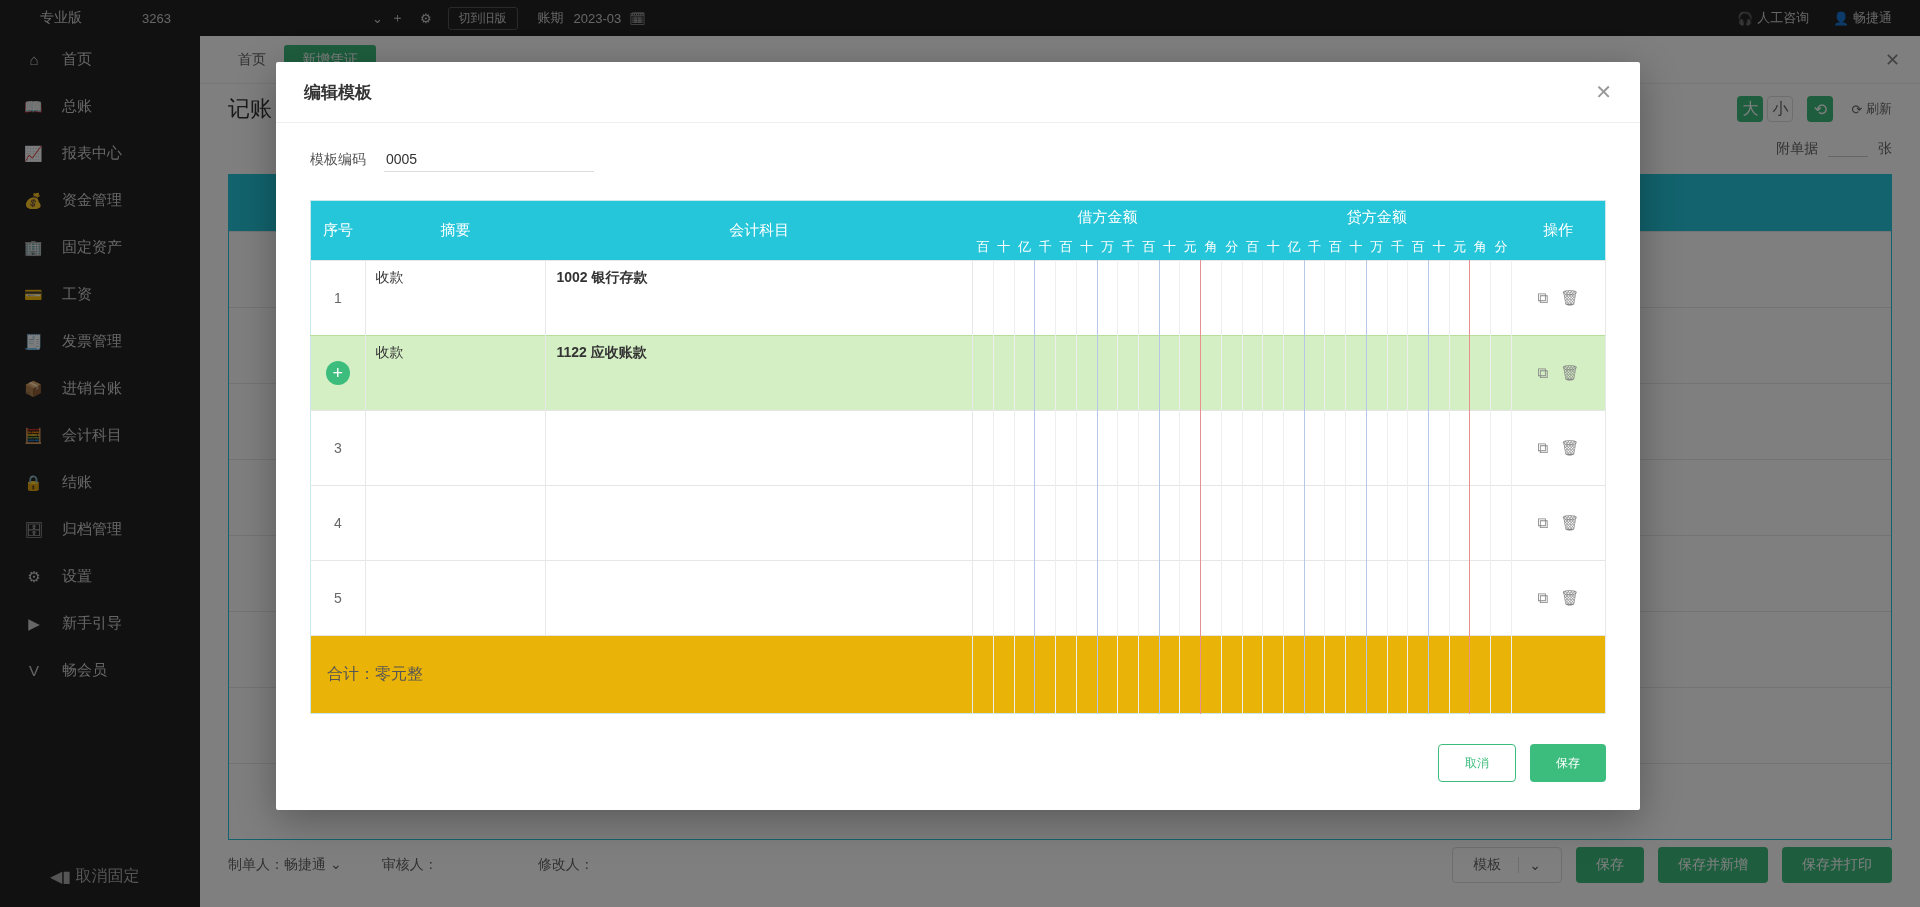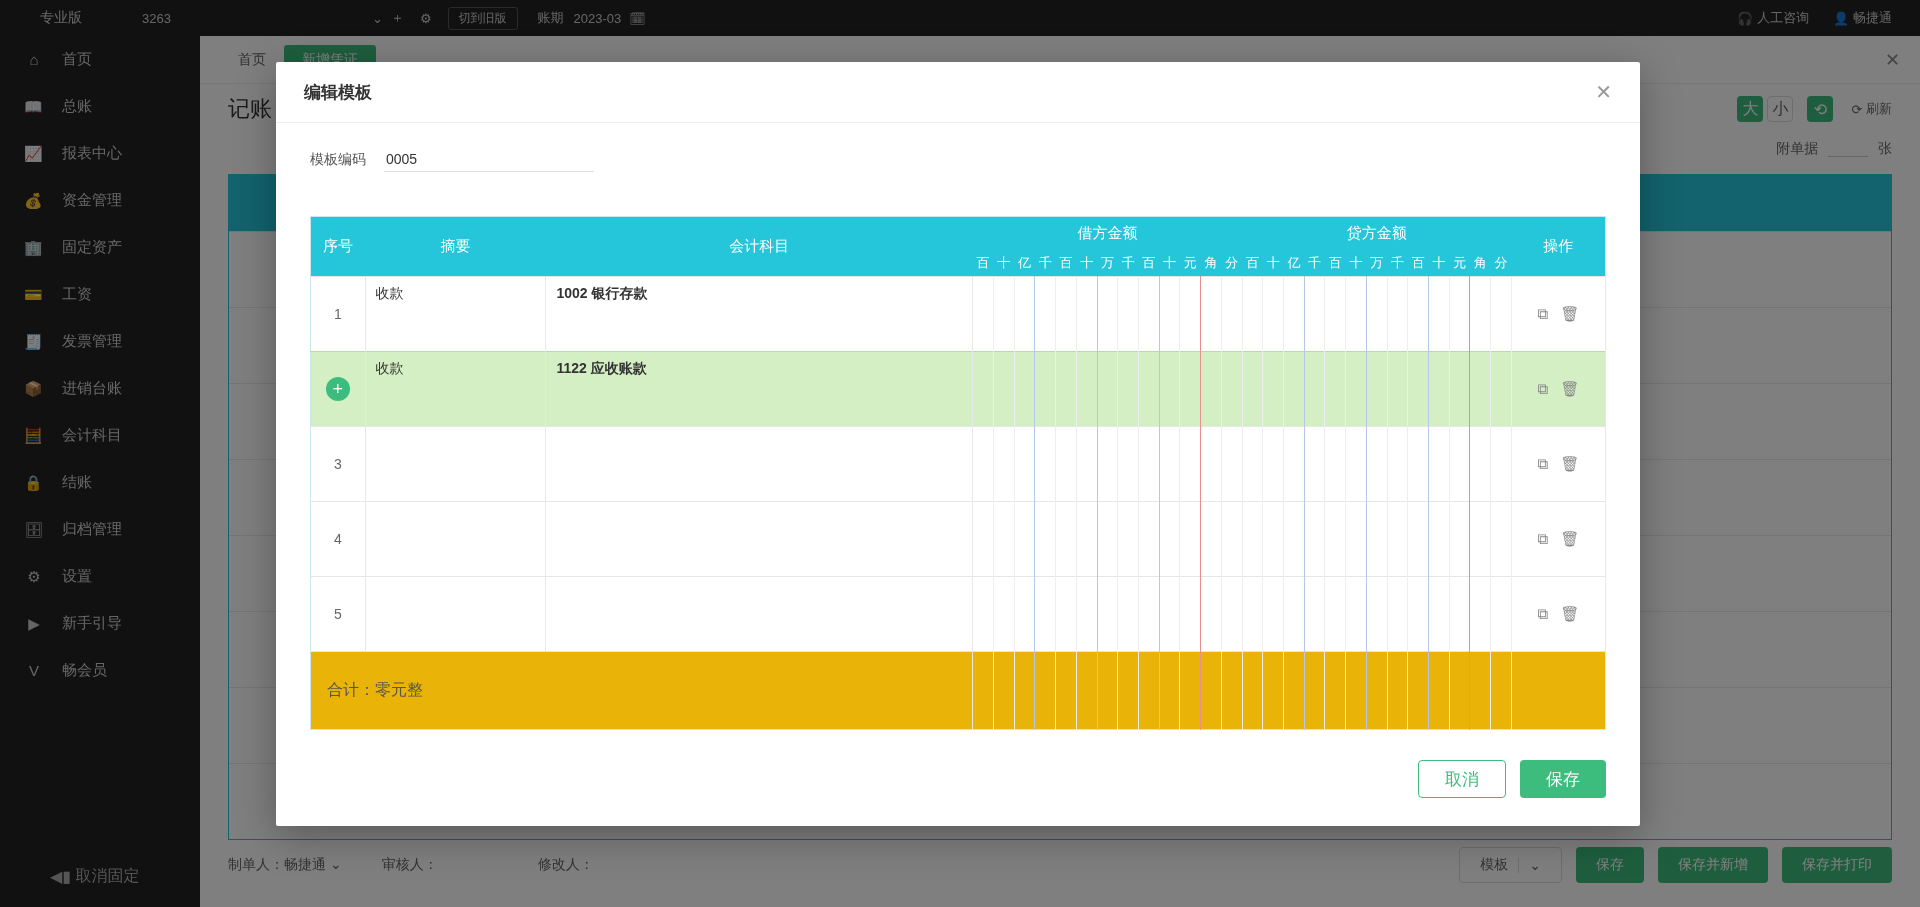--- a/index.html
+++ b/index.html
@@ -46,31 +46,31 @@
 .bg-table .header-row .c2 { width: 210px; text-align: center; letter-spacing: 2px; }
 .bg-table .header-row .c3 { width: 80px; text-align: center; }
 .bg-table .data-row { height: 76px; border-top: 1px solid #e8e8e8; display: flex; align-items: center; color: #333; font-size: 18px; }
 .bg-table .data-row .c1 { width: 1120px; }
 .bg-table .data-row .c2 { width: 210px; text-align: right; padding-right: 12px; letter-spacing: 14px; font-family: monospace; }
 .bg-table .data-row .c3 { width: 80px; text-align: center; color: #888; font-size: 15px; }
 
 .footer-bar { position: absolute; left: 0; right: 0; bottom: 0; height: 70px; display: flex; align-items: center; padding: 0 28px 14px; font-size: 14px; color: #666; }
 .footer-bar .sp { flex: 1; }
 .footer-bar .btn { height: 36px; padding: 0 20px; border-radius: 4px; font-size: 14px; margin-left: 14px; display: inline-flex; align-items: center; cursor: pointer; }
-.footer-bar .btn-outline { border: 1px solid #ddd; color: #666; background: #fff; }
+.footer-bar .btn-outline { border: 1px solid #ddd; color: #666; background: #fff; gap: 7px; }
 .footer-bar .btn-green { background: #3dbd7d; color: #fff; }
 .footer-bar .btn-outline .chev { margin-left: 10px; border-left: 1px solid #ddd; padding-left: 10px; }
 
 
 .modal { position: absolute; left: 276px; top: 62px; width: 1364px; background: #fff; border-radius: 2px; z-index: 100; box-shadow: 0 10px 40px rgba(0,0,0,0.3); }
 .modal-header { display: flex; align-items: center; padding: 18px 28px; border-bottom: 1px solid #eee; }
 .modal-header .title { font-size: 17px; font-weight: 600; color: #333; }
 .modal-header .close { margin-left: auto; font-size: 20px; color: #999; cursor: pointer; }
 .modal-body { padding: 24px 34px 10px; }
-.form-row { display: flex; align-items: flex-end; margin-bottom: 44px; font-size: 14px; color: #555; }
+.form-row { display: flex; align-items: flex-end; margin-bottom: 28px; font-size: 14px; color: #555; }
 .form-row .fld { display: flex; align-items: center; margin-right: 90px; }
 .form-row .fld label { margin-right: 18px; }
 .form-row .fld input { border: none; border-bottom: 1px solid #ddd; width: 210px; font-size: 14px; padding: 4px 2px; color: #333; }
 
 .tpl-table { border: 1px solid #c9e8ee; width: 100%; border-collapse: collapse; }
 .tpl-table th { background: #25c6da; color: #fff; font-weight: 500; font-size: 15px; }
 .tpl-table .hr1 th { height: 34px; }
 .tpl-table .hr2 th { height: 26px; font-size: 13px; font-weight: 400; }
 .tpl-table .col-seq { width: 56px; }
 .tpl-table .col-sum { width: 186px; }
@@ -85,21 +85,21 @@
 .tpl-table tbody tr.sel td { border-top-color: #b6e09a; }
 .tpl-table .digit-cell.bThou { border-right: 1px solid #b6c8e8; }
 .tpl-table .digit-cell.bUnit { border-right: 1px solid #e89090; }
 .tpl-table .op-cell { text-align: center; color: #888; font-size: 15px; }
 .tpl-table .op-cell span { margin: 0 6px; cursor: pointer; }
 .tpl-table .total-row td { background: #eab308; height: 78px; font-size: 17px; color: #555; }
 .tpl-table .total-row td.label { padding-left: 16px; font-size: 16px; }
 .add-btn { position: absolute; left: 50%; top: 50%; transform: translate(-50%,-50%); width: 24px; height: 24px; border-radius: 50%; background: #3dbd7d; color: #fff; font-size: 18px; display: flex; align-items: center; justify-content: center; line-height: 1; }
 
 .modal-footer { padding: 20px 34px 28px; display: flex; justify-content: flex-end; }
-.modal-footer .btn { height: 38px; padding: 0 26px; border-radius: 4px; font-size: 17px; margin-left: 14px; display: inline-flex; align-items: center; cursor: pointer; }
+.modal-footer .btn { height: 38px; padding: 0 26px; border-radius: 4px; font-size: 12px; margin-left: 14px; display: inline-flex; align-items: center; cursor: pointer; }
 .modal-footer .btn-outline { border: 1px solid #3dbd7d; color: #3dbd7d; background: #fff; }
 .modal-footer .btn-green { background: #3dbd7d; color: #fff; }
 </style>
 </head>
 <body>
 
 <div class="overlay-wrap">
 
   <div class="topbar">
     <span class="brand">专业版</span>

